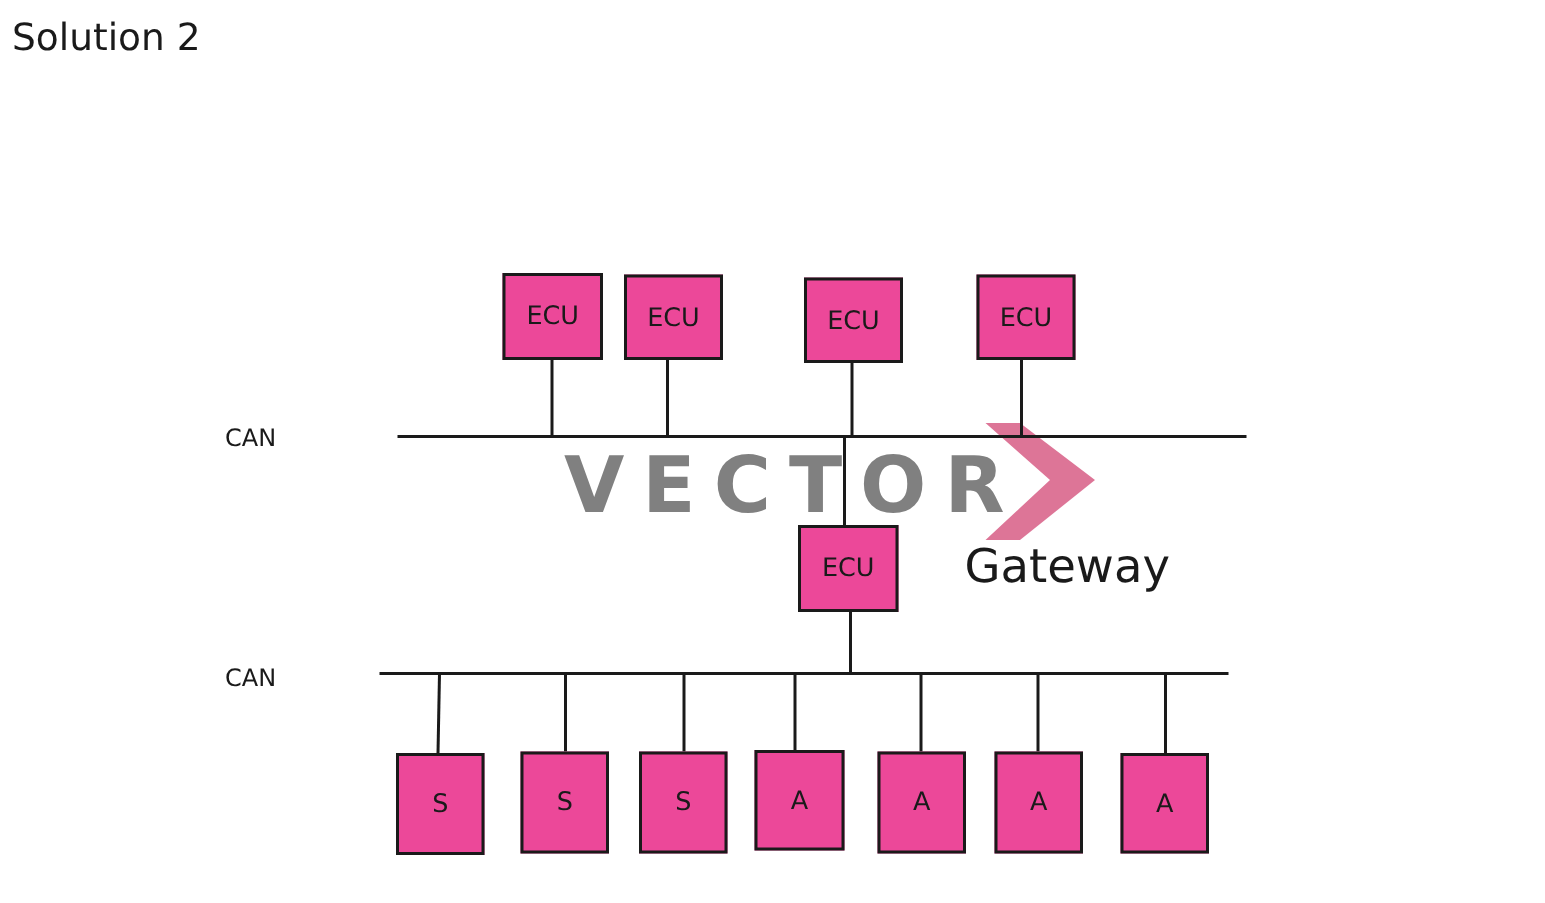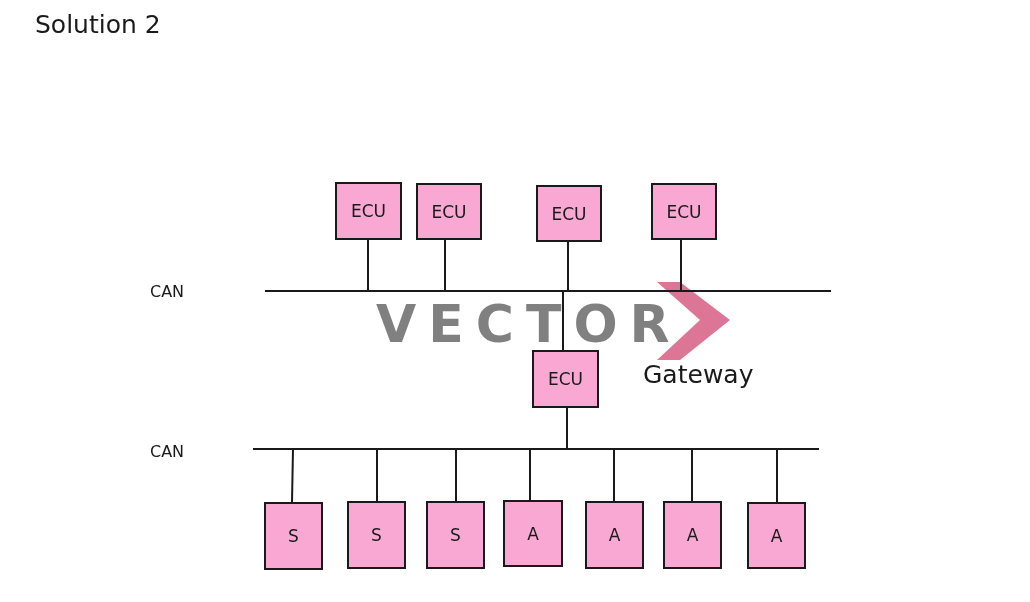--- a/index.html
+++ b/index.html
@@ -1,24 +1,24 @@
 <!DOCTYPE html>
 <html><head>
 <meta charset="utf-8">
 <style>
   html, body { margin:0; padding:0; background:#ffffff; }
   body { width:1030px; height:602px; position:relative; overflow:hidden;
          font-family:"DejaVu Sans", sans-serif; color:#1a1a1a; }
-  .title { position:absolute; left:8px; top:10px; font-size:25px; color:#1a1a1a;margin-left:27px; }
+  .title { position:absolute; left:8px; top:10px; font-size:25px; color:#1a1a1a; }
   svg { position:absolute; left:0; top:0; }
   .bus-label { position:absolute; font-size:16px; color:#1a1a1a; }
   .node { position:absolute; box-sizing:border-box; border:2px solid #1a1a1a;
-          background:#f9a8d4; display:flex; align-items:center; justify-content:center;
+          background:#ec4899; display:flex; align-items:center; justify-content:center;
           font-size:17px; color:#1a1a1a;text-align:right; }
-  .gateway-label { position:absolute; left:643px; top:360px; font-size:25px; color:#1a1a1a; }
+  .gateway-label { position:absolute; left:643px; top:360px; font-size:31px; color:#1a1a1a; }
   .wm { position:absolute; left:376px; top:294px; font-family:"DejaVu Sans", sans-serif;
         font-weight:bold; font-size:52px; letter-spacing:12px; color:#7a7a7a; opacity:0.95; }
 </style>
 </head>
 <body>
 
 <div class="title">Solution 2</div>
 
 <div class="wm">VECTOR</div>
 

